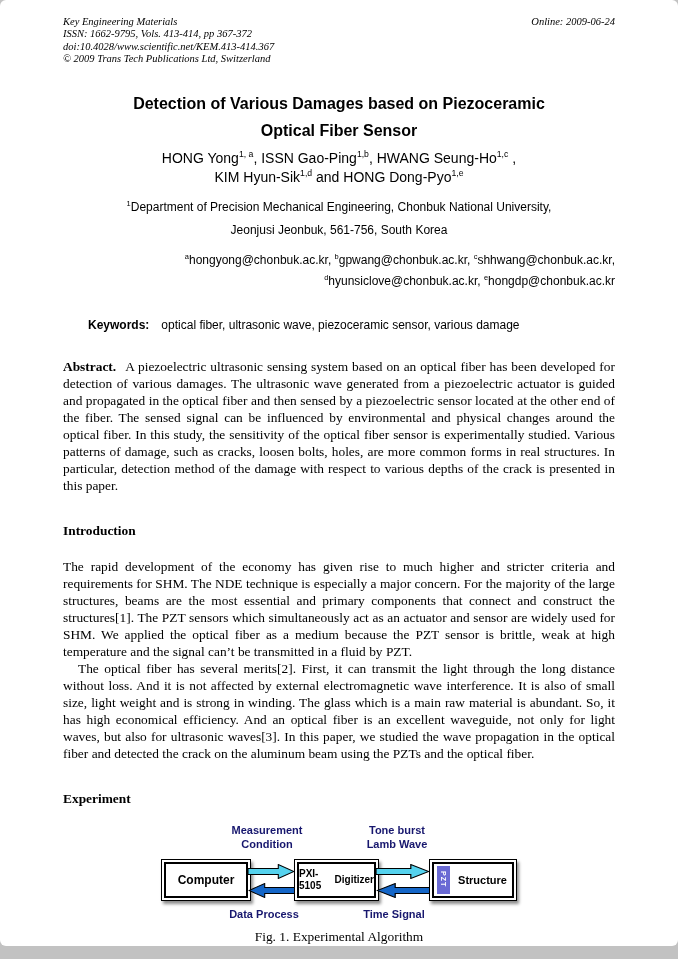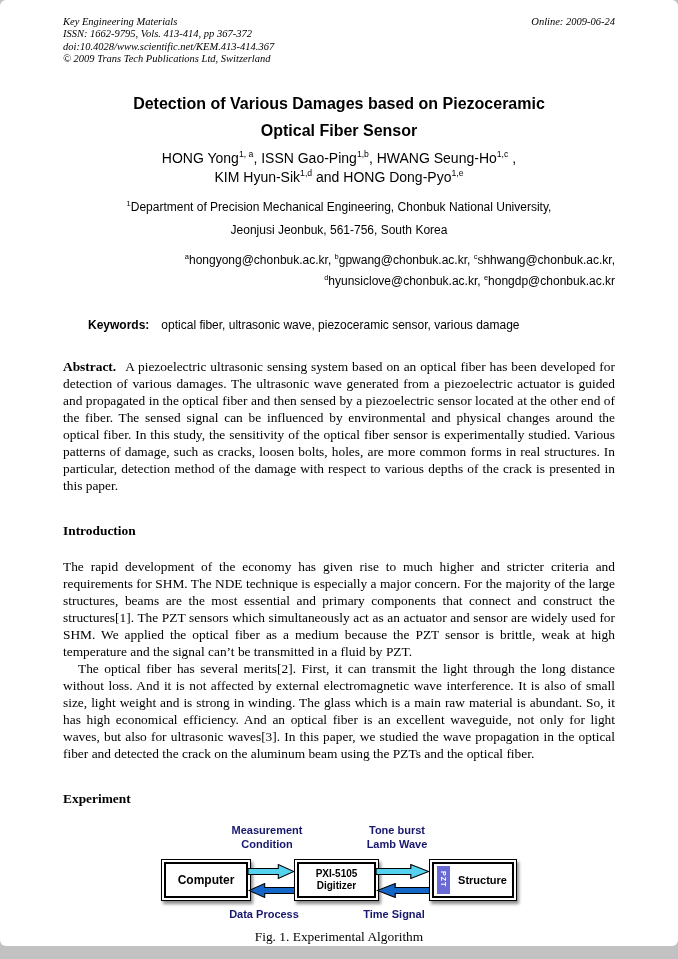--- a/index.html
+++ b/index.html
@@ -43,21 +43,21 @@
   .fig-diagram { position: relative; width: 356px; height: 99px; margin: 0 auto; font-family: "Liberation Sans", sans-serif; }
   .dlabel { position: absolute; width: 140px; text-align: center; font-size: 11px; font-weight: bold; color: #17176e; line-height: 14px; }
   .dlabel.tl { left: 36px; top: 0; }
   .dlabel.tr { left: 166px; top: 0; }
   .dlabel.bl { left: 33px; top: 84px; }
   .dlabel.br { left: 163px; top: 84px; }
   .dbox { position: absolute; top: 36px; height: 42px; border: 1px solid #000; background: #fff; padding: 2px; box-shadow: 2px 3px 3px rgba(0,0,0,0.45); }
   .dbox-inner { border: 2px solid #000; width: 100%; height: 100%; display: flex; align-items: center; justify-content: center; font-weight: bold; background: #fff; }
   .dbox.computer { left: 0; width: 90px; font-size: 12px; }
   .dbox.pxi { left: 133px; width: 85px; font-size: 10px; }
-  .dbox.pxi .dbox-inner { flex-direction: column; line-height: 12px; }
+  .dbox.pxi .dbox-inner { flex-direction: row; line-height: 12px; }
   .dbox.structure { left: 268px; width: 88px; font-size: 11px; }
   .dbox.structure .dbox-inner { justify-content: flex-start; }
   .pzt-strip { width: 13px; height: 28px; background: #6a6ad4; color: #fff; margin: 0 5px 0 3px; display: flex; align-items: center; justify-content: center; }
   .pzt-strip span { writing-mode: vertical-rl; font-size: 7px; font-weight: bold; letter-spacing: 1px; }
   .structure-label { flex: 1; text-align: center; padding-right: 2px; }
   .arr { position: absolute; height: 15px; display: block; }
   .arr.g1 { left: 87px; width: 47px; }
   .arr.g2 { left: 215px; width: 54px; }
   .arr.top { top: 41px; }
   .arr.bot { top: 60px; }

